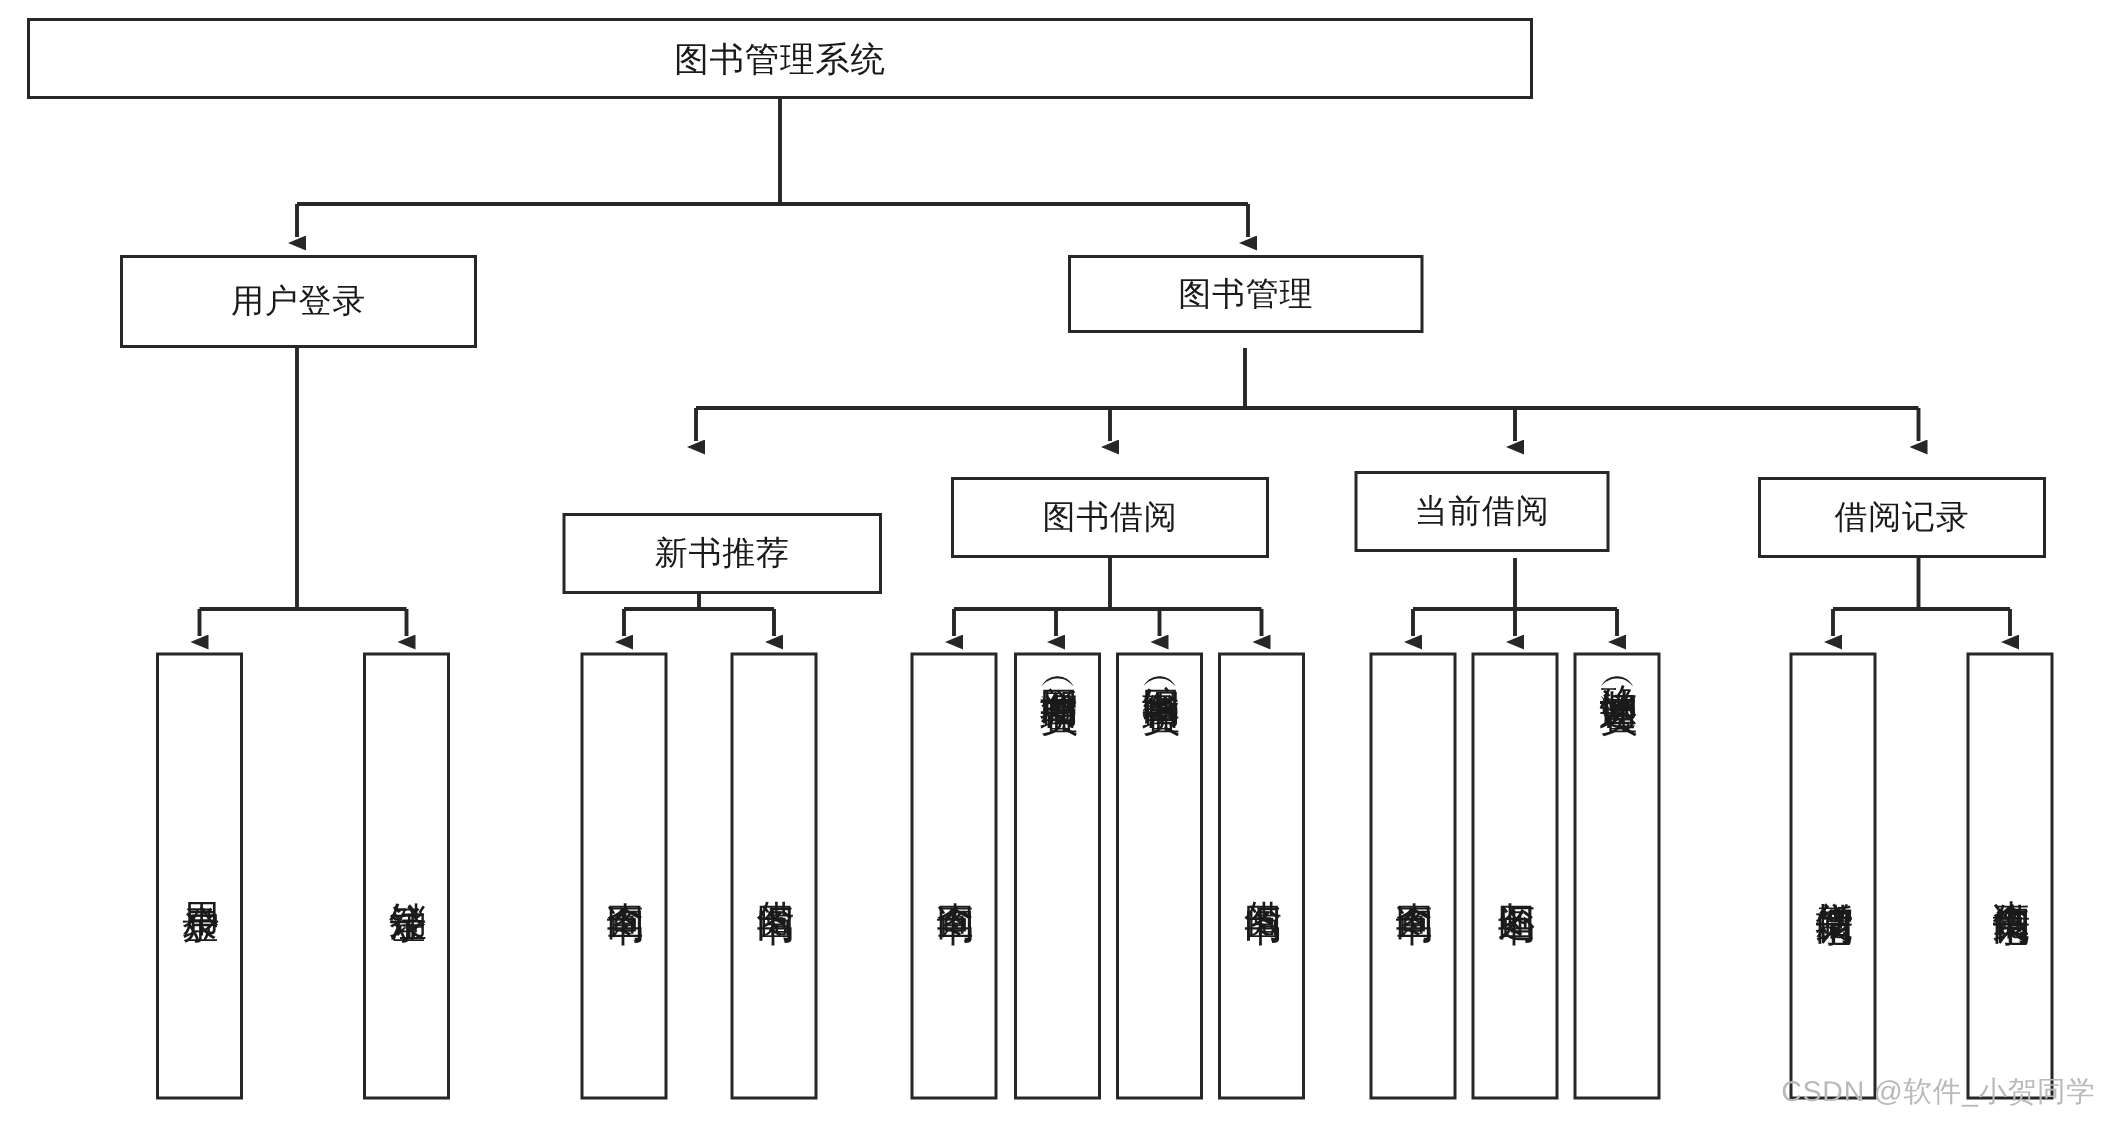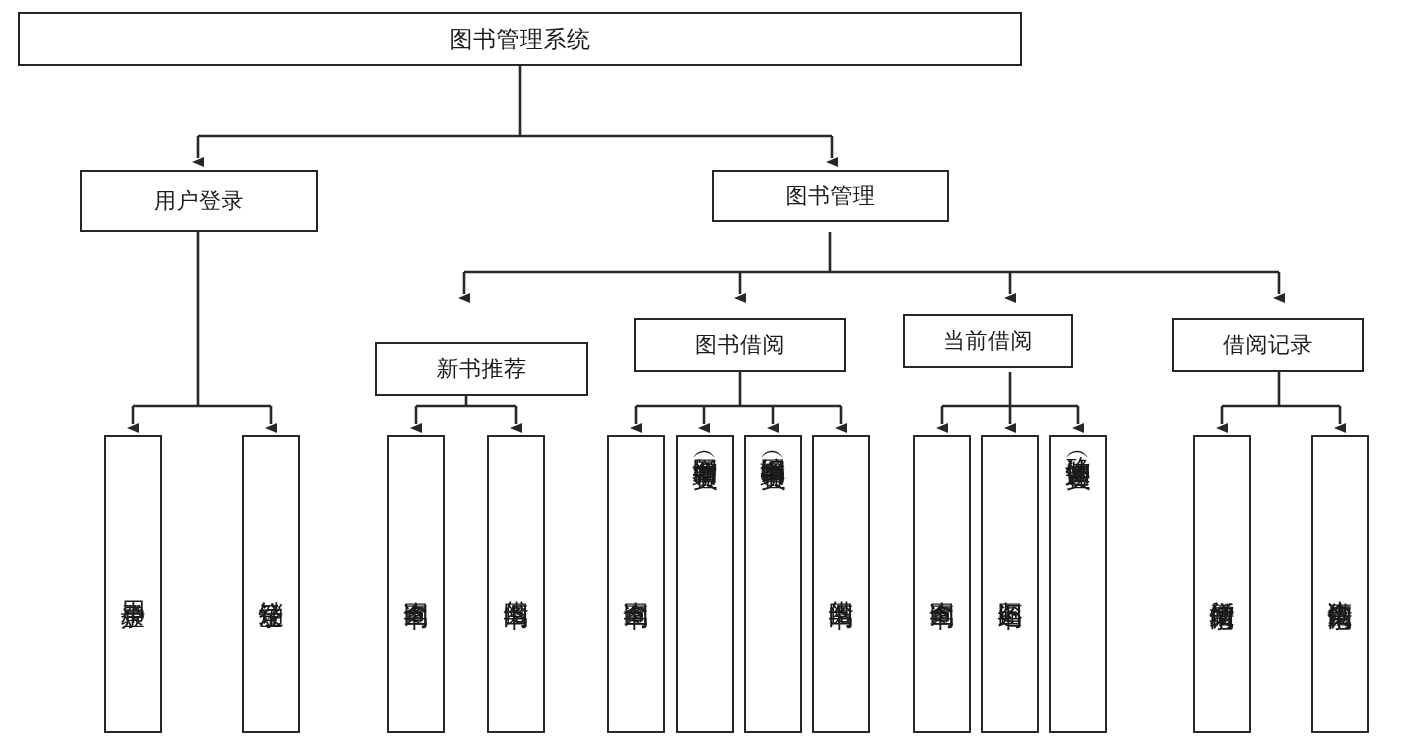--- a/index.html
+++ b/index.html
@@ -203,14 +203,15 @@
   </div>
 
   <div class="node vertical centered" style="left:1193px; top:435px; width:58px; height:298px;">
     <span class="label">新增借阅记录</span>
   </div>
 
   <div class="node vertical centered" style="left:1311px; top:435px; width:58px; height:298px;">
     <span class="label">查询借阅记录</span>
   </div>
 
+  <div class="watermark">CSDN @软件_小贺同学</div>
 
 </div>
 
 </body></html>

